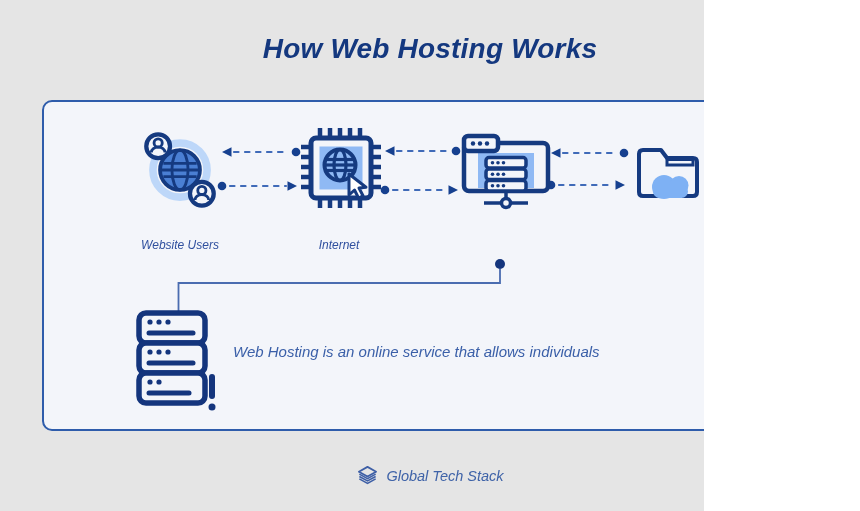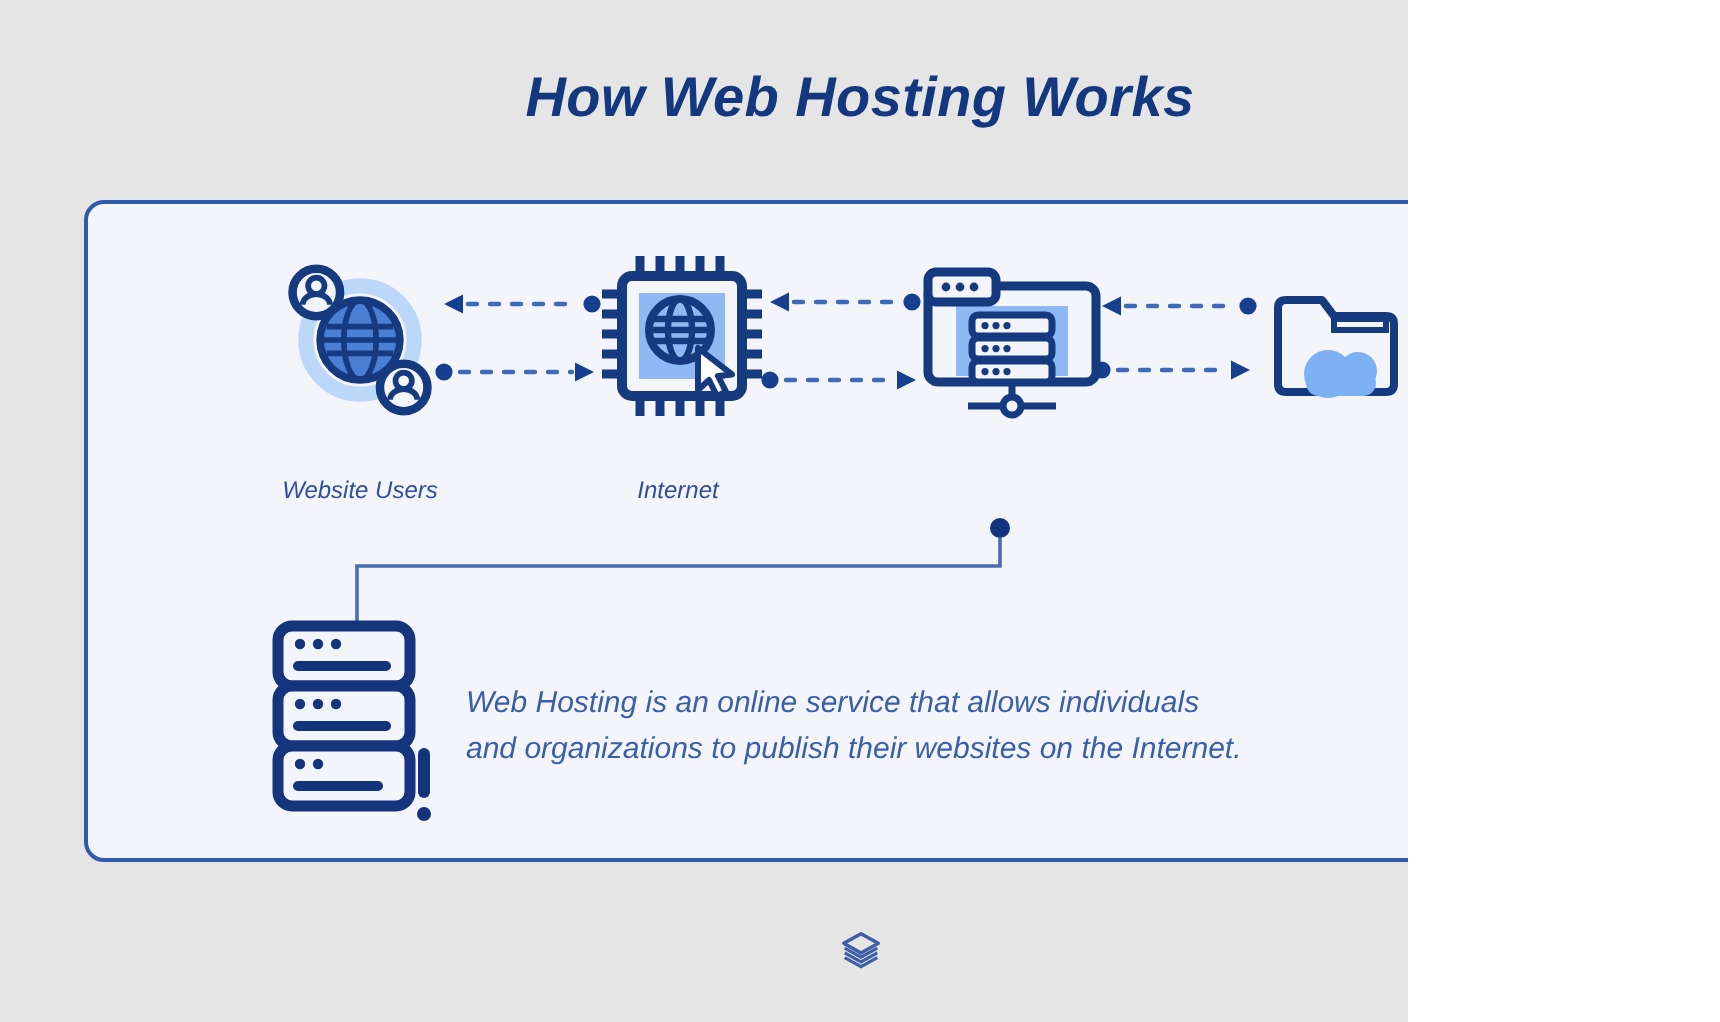--- a/index.html
+++ b/index.html
@@ -196,25 +196,25 @@
         <line x1="16" y1="54" x2="60" y2="54"></line>
         <line x1="16" y1="84" x2="56" y2="84"></line>
       </g>
       <line x1="79" y1="68" x2="79" y2="87" stroke="#14357d" stroke-width="6" stroke-linecap="round"></line>
       <circle cx="79" cy="98" r="3.5" fill="#14357d"></circle>
     </svg>
   </div>
 
   <div class="description">
     <span>Web Hosting is an online service that allows individuals</span>
-    <span>and organizations to publish their websites on the Internet.</span>
   </div>
 
   <div class="footer">
     <svg width="23" height="23" viewBox="0 0 24 24">
       <path d="M12 3 L21 8 L12 13 L3 8 Z" fill="none" stroke="#3e5fa6" stroke-width="1.8" stroke-linejoin="round"></path>
       <path d="M3.5 10.5 L12 15.2 L20.5 10.5" fill="none" stroke="#3e5fa6" stroke-width="1.6"></path>
       <path d="M3.5 13 L12 17.7 L20.5 13" fill="none" stroke="#3e5fa6" stroke-width="1.6"></path>
       <path d="M3.5 15.5 L12 20.2 L20.5 15.5" fill="none" stroke="#3e5fa6" stroke-width="1.6"></path>
     </svg>
+    <span class="brand-name">Global Tech Stack</span>
   </div>
 
 </div>
 
 </body></html>

